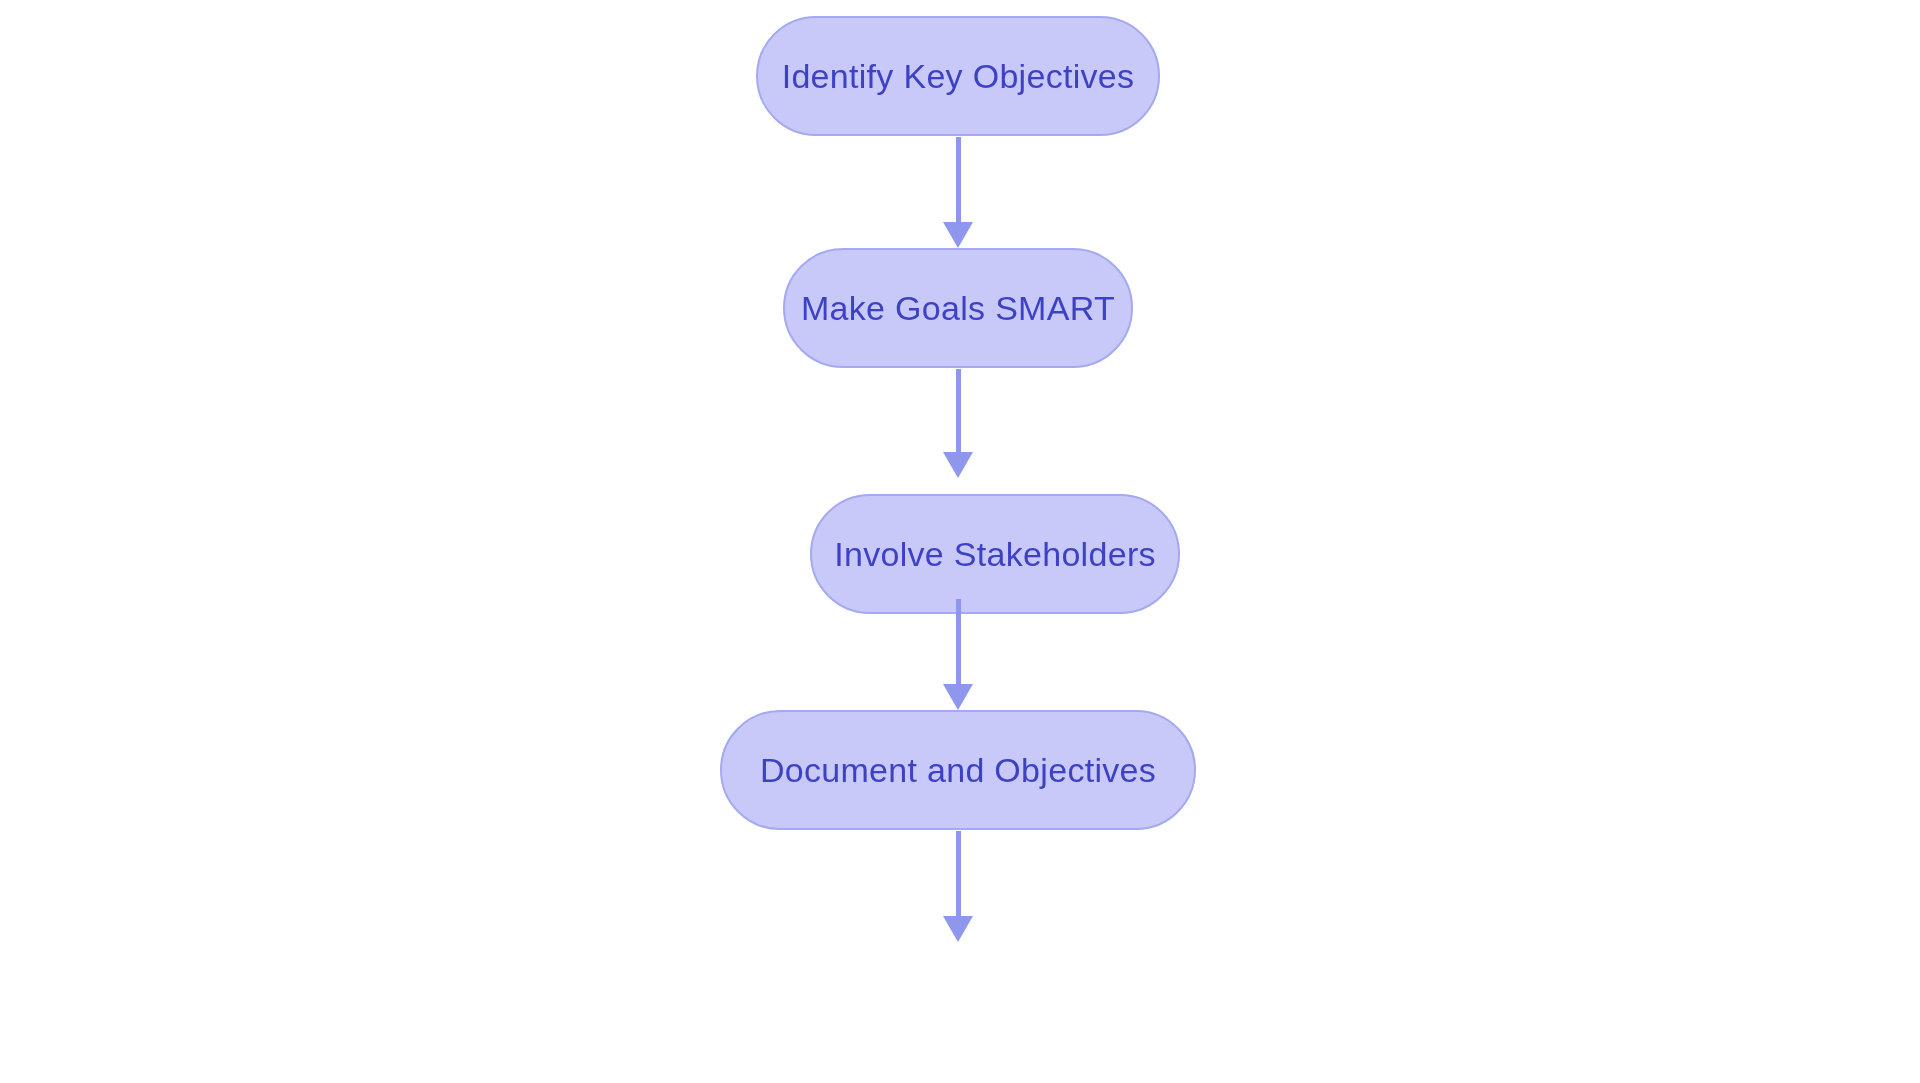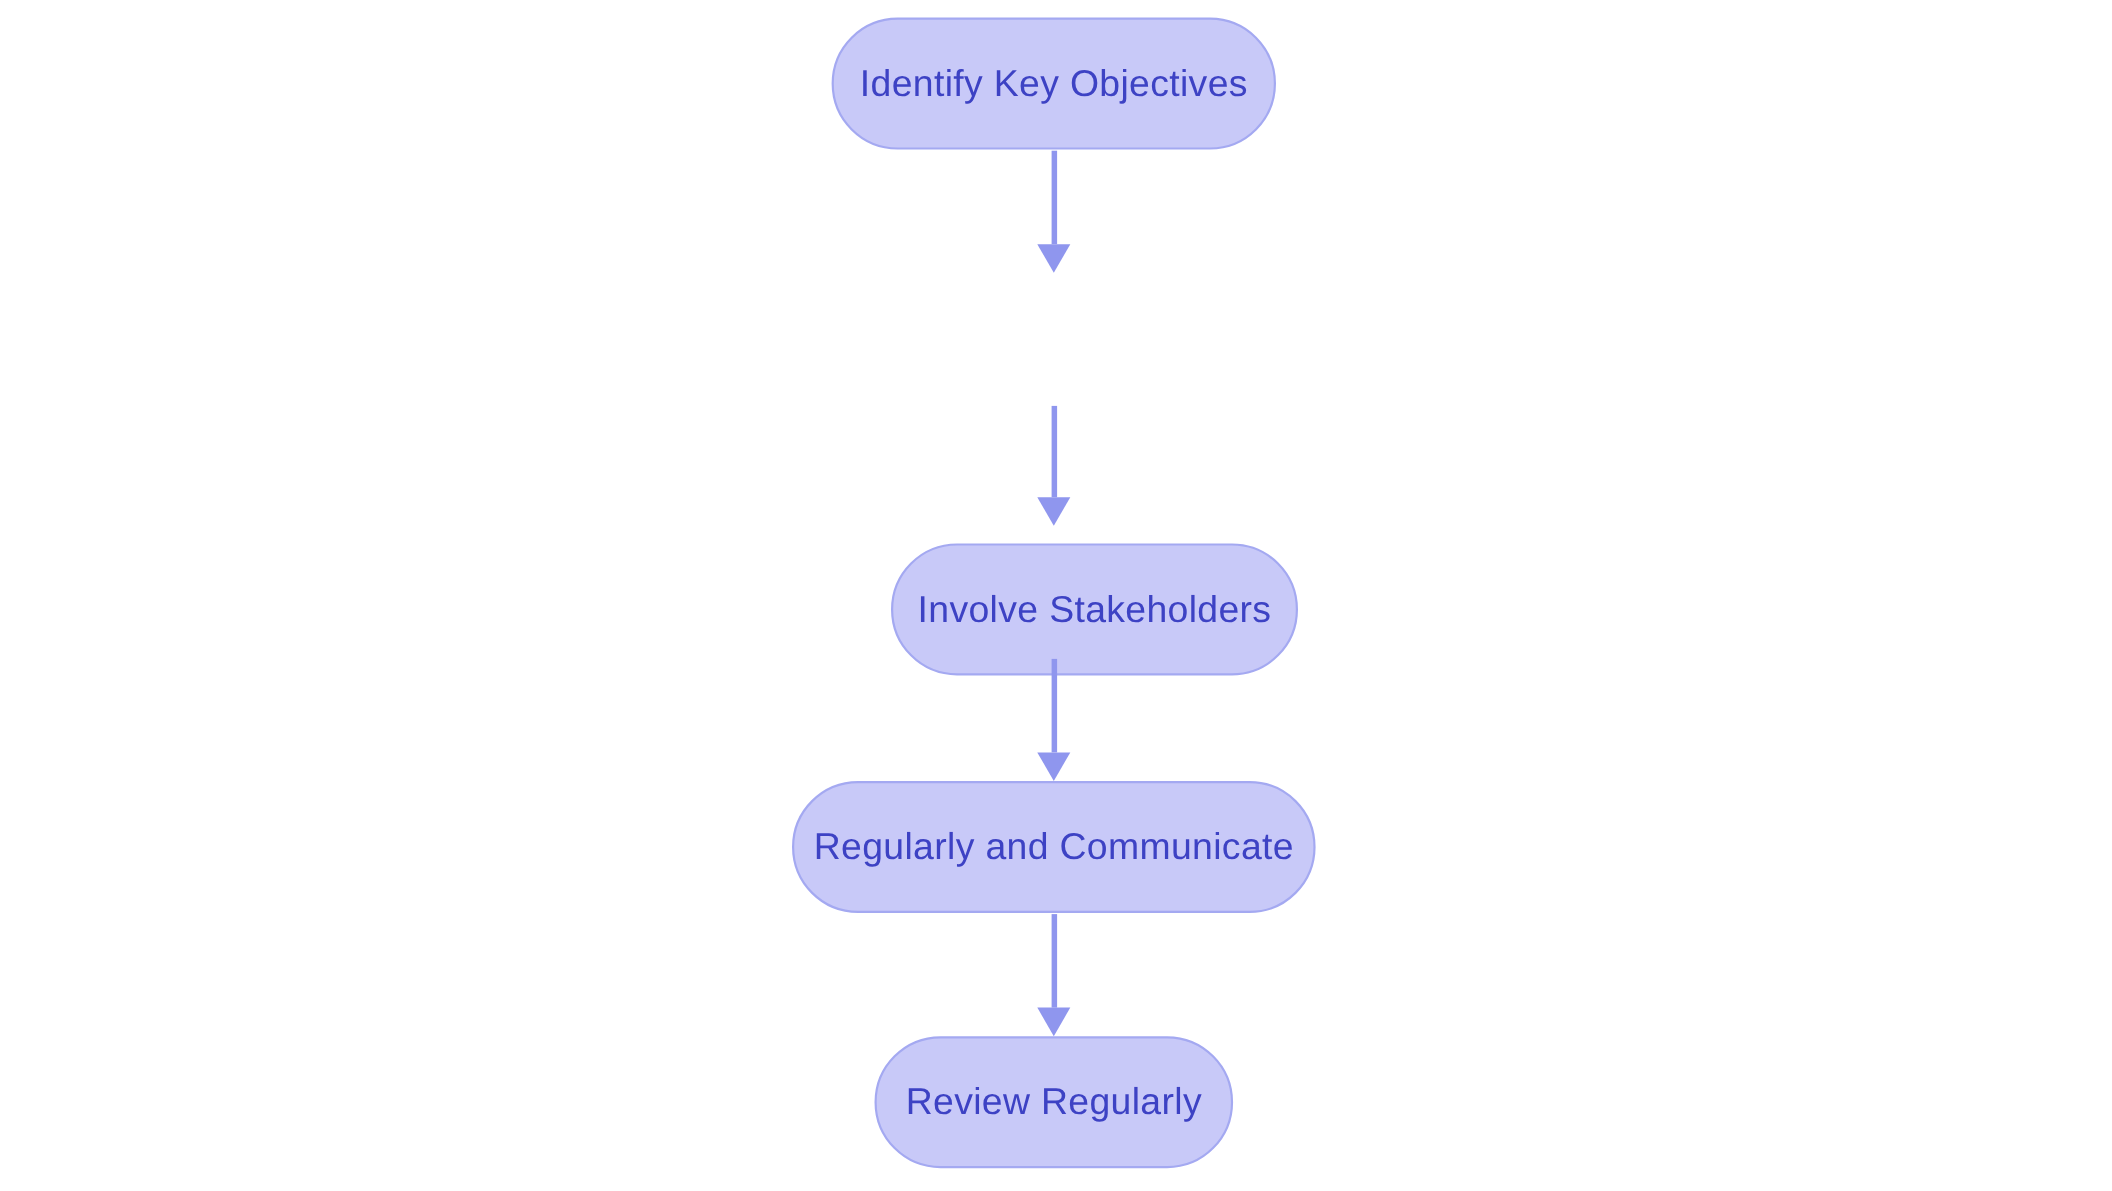--- a/index.html
+++ b/index.html
@@ -79,41 +79,41 @@
 
   <div class="node n1">
     <span class="node-label">Identify Key Objectives</span>
   </div>
 
   <div class="arrow a1">
     <span class="line"></span>
     <span class="head"></span>
   </div>
 
+  <div class="node n2">
+    <span class="node-label">Make Goals SMART</span>
+  </div>
 
   <div class="arrow a2">
     <span class="line"></span>
     <span class="head"></span>
   </div>
 
   <div class="node n3">
     <span class="node-label">Involve Stakeholders</span>
   </div>
 
   <div class="arrow a3">
     <span class="line"></span>
     <span class="head"></span>
   </div>
 
   <div class="node n4">
-    <span class="node-label">Regularly and Communicate</span>
+    <span class="node-label">Document and Objectives</span>
   </div>
 
   <div class="arrow a4">
     <span class="line"></span>
     <span class="head"></span>
   </div>
 
-  <div class="node n5">
-    <span class="node-label">Review Regularly</span>
-  </div>
 
 </div>
 
 </body></html>

